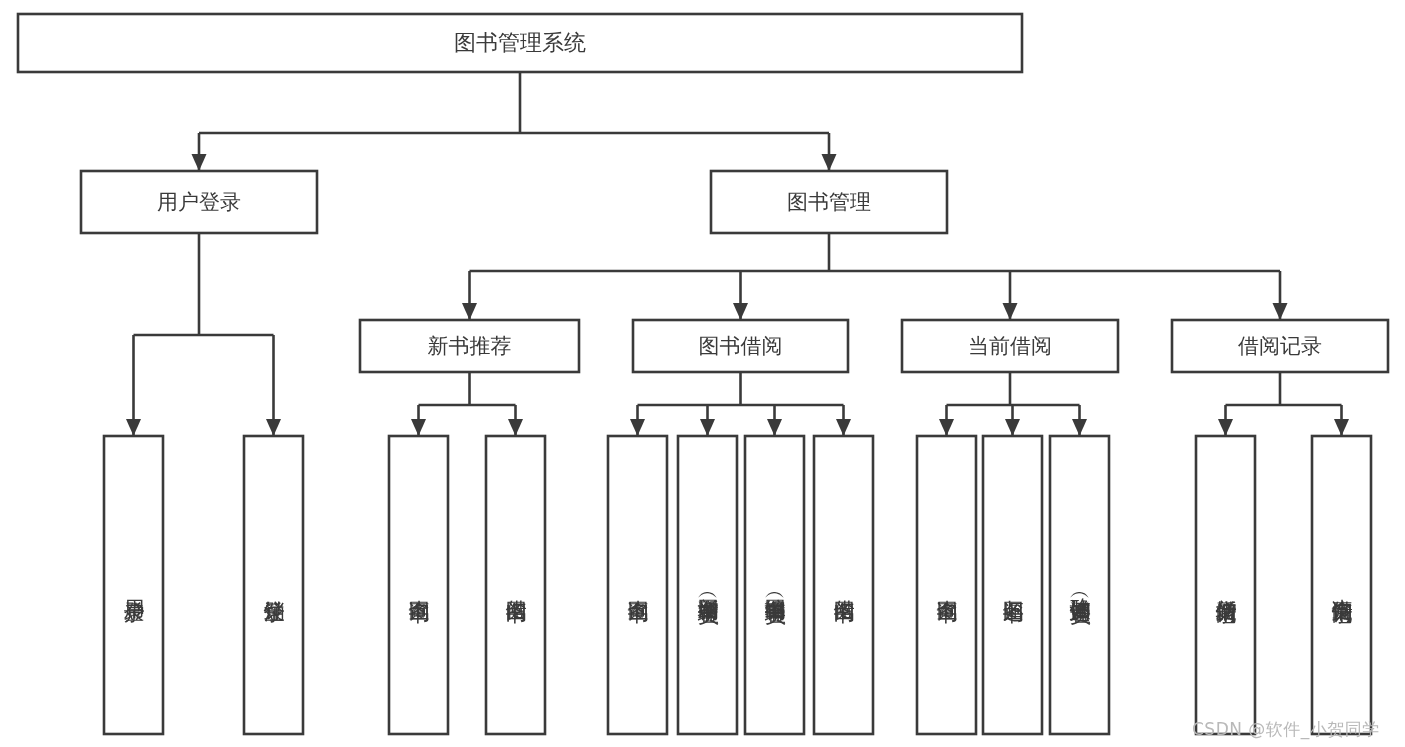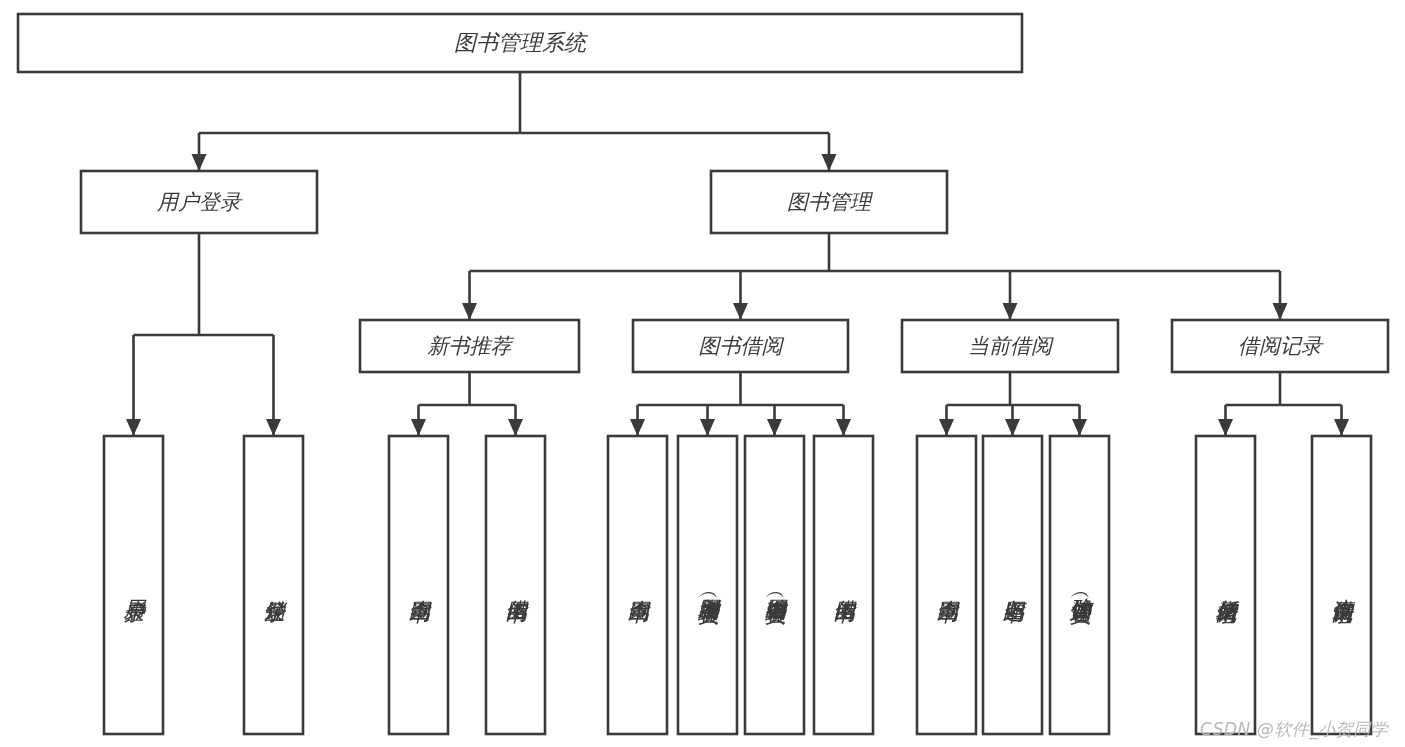--- a/index.html
+++ b/index.html
@@ -11,21 +11,20 @@
     width: 1405px;
     height: 747px;
     font-family: "DejaVu Sans", "Liberation Sans", sans-serif;
     overflow: hidden;
   }
   #diagram-root {
     position: relative;
     width: 1122px;
     height: 747px;
     background: #ffffff;
-    font-style: italic;
   }
   svg#tree-svg {
     position: absolute;
     left: 0;
     top: 0;
     width: 1405px;
     height: 747px;
     display: block;
   }
   .node-box {
@@ -179,14 +178,14 @@
       <div class="leaf-label" style="left: 608px; top: 436px; width: 59px; height: 298px; display: flex; align-items: center; justify-content: center;">查询图书</div>
       <div class="leaf-label" style="left: 678px; top: 436px; width: 59px; height: 298px; display: flex; align-items: center; justify-content: center;">新增图书（管理员）</div>
       <div class="leaf-label" style="left: 745px; top: 436px; width: 59px; height: 298px; display: flex; align-items: center; justify-content: center;">编辑图书（管理员）</div>
       <div class="leaf-label" style="left: 814px; top: 436px; width: 59px; height: 298px; display: flex; align-items: center; justify-content: center;">借阅图书</div>
       <div class="leaf-label" style="left: 917px; top: 436px; width: 59px; height: 298px; display: flex; align-items: center; justify-content: center;">查询图书</div>
       <div class="leaf-label" style="left: 983px; top: 436px; width: 59px; height: 298px; display: flex; align-items: center; justify-content: center;">归还图书</div>
       <div class="leaf-label" style="left: 1050px; top: 436px; width: 59px; height: 298px; display: flex; align-items: center; justify-content: center;">确认归还（管理员）</div>
       <div class="leaf-label" style="left: 1196px; top: 436px; width: 59px; height: 298px; display: flex; align-items: center; justify-content: center;">新增借阅记录</div>
       <div class="leaf-label" style="left: 1312px; top: 436px; width: 59px; height: 298px; display: flex; align-items: center; justify-content: center;">查询借阅记录</div>
     </div>
-  <div class="watermark" style="left: 1192px; top: 718px; color: rgb(185, 185, 185); margin-left: 8px;">CSDN @软件_小贺同学</div>
+  <div class="watermark" style="left: 1192px; top: 718px; color: rgb(185, 185, 185);">CSDN @软件_小贺同学</div>
 </div>
 
 </body></html>

